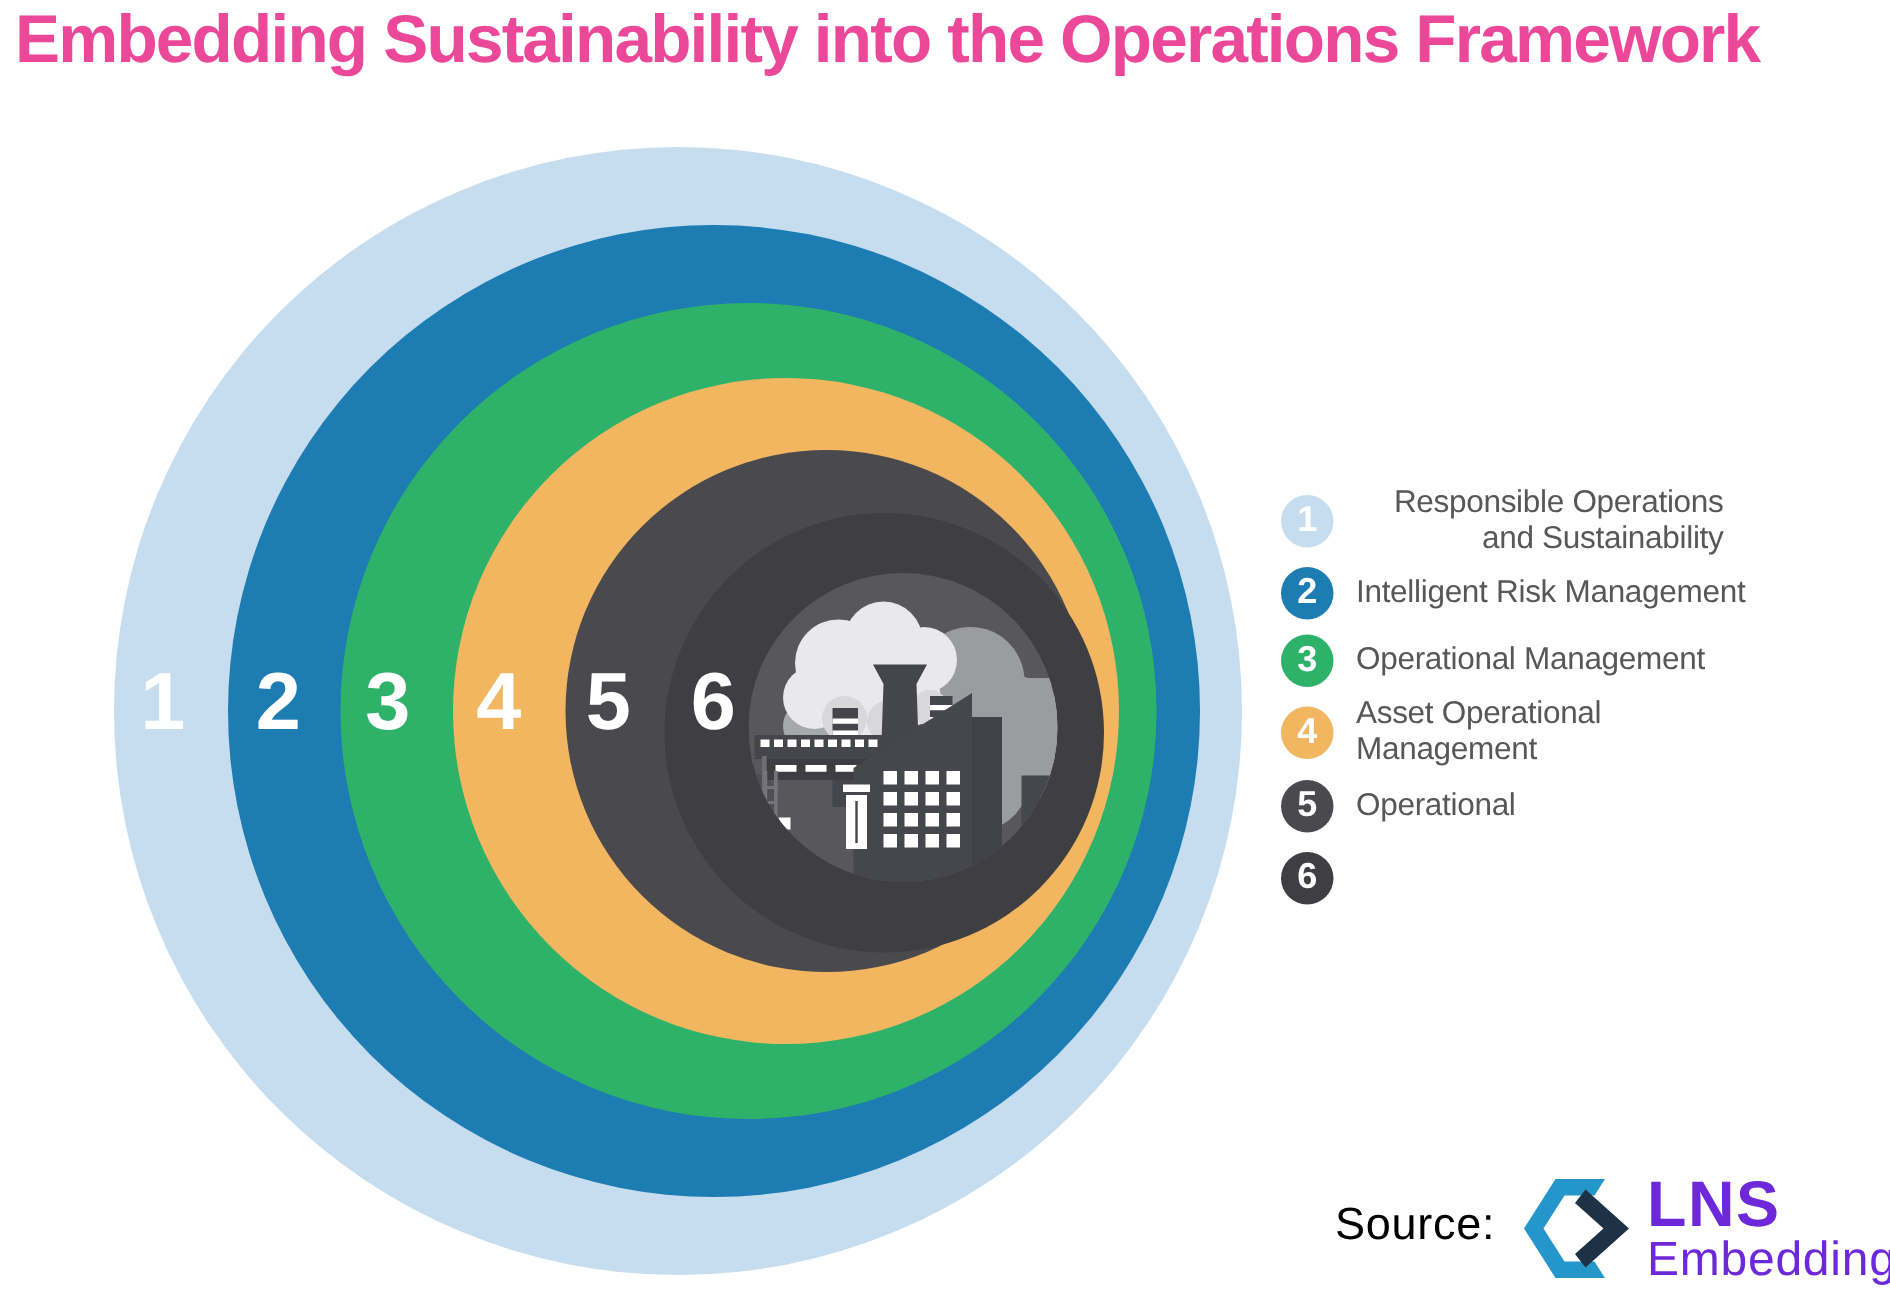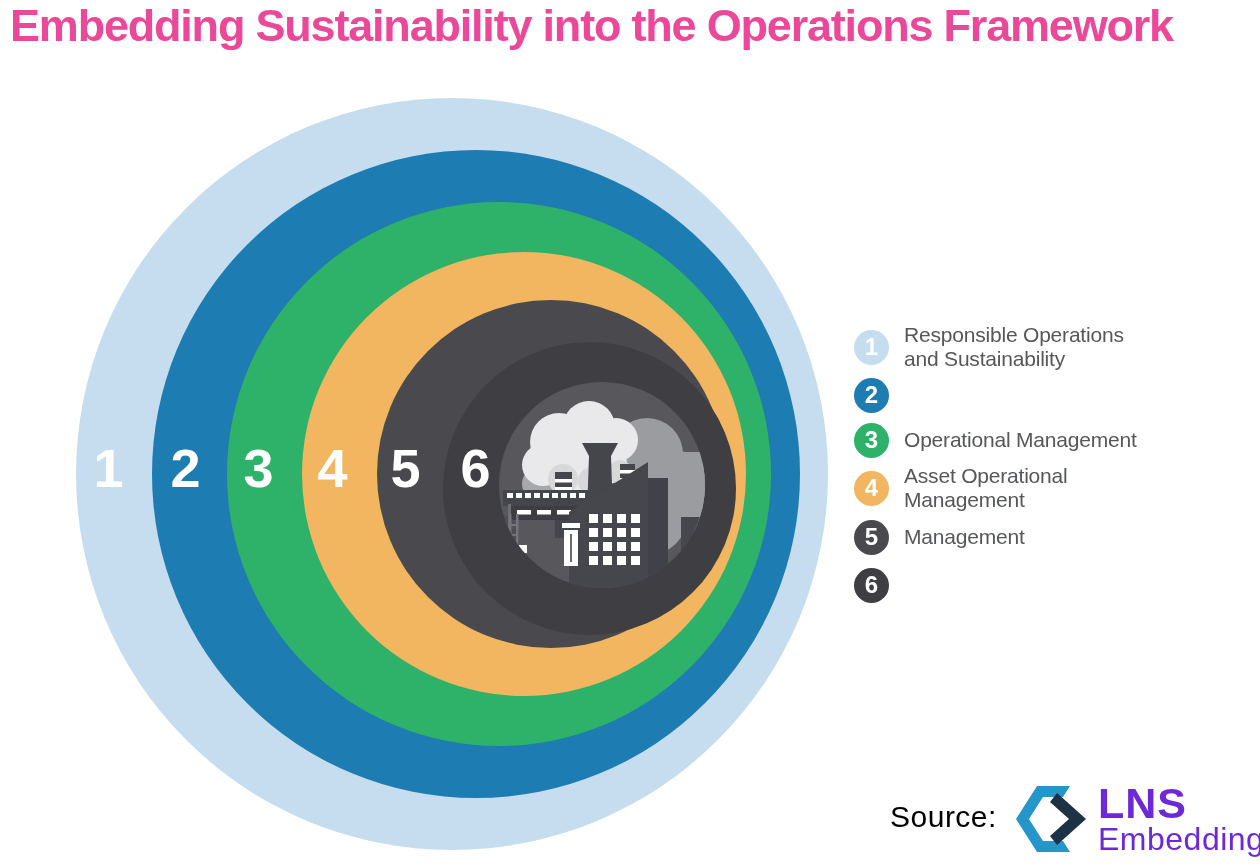--- a/index.html
+++ b/index.html
@@ -16,21 +16,21 @@
   .c5{left:301px;top:202px;width:348px;height:348px;}
   .c6{left:367px;top:244px;width:293px;height:293px;}
   .ring-num{position:absolute;transform:translate(-50%,-50%);color:#ffffff;
     font-size:54px;font-weight:700;letter-spacing:-1px;top:370px;}
   .factory{position:absolute;left:423px;top:284px;width:206px;height:206px;}
   .legend{position:absolute;left:778px;top:0px;width:330px;}
   .legend-row{position:absolute;display:flex;align-items:center;gap:15px;height:36px;}
   .badge{width:35px;height:35px;border-radius:50%;flex:0 0 35px;display:flex;
     align-items:center;justify-content:center;color:#ffffff;font-size:24px;font-weight:700;}
   .legend-label{font-size:21px;color:#565759;letter-spacing:-0.2px;line-height:24px;}
-  .legend-row.wrap2 .legend-label{max-width:245px;}
+  .legend-row.wrap2 .legend-label{max-width:245px;text-align:right;}
   .source-label{position:absolute;left:814px;top:702px;font-size:30px;color:#000000;letter-spacing:0.5px;}
   .lns-logo{position:absolute;left:936px;top:688px;}
   .brand{position:absolute;left:1022px;top:683px;color:#6d28d9;}
   .brand-main{font-size:43px;font-weight:700;letter-spacing:1px;line-height:44px;}
   .brand-sub{font-size:32px;font-weight:400;letter-spacing:0.5px;line-height:33px;margin-top:-2px;}
 </style>
 </head>
 <body>
 
 <div class="page">
@@ -171,32 +171,33 @@
     <div class="ring-num" style="left:329px">5</div>
     <div class="ring-num" style="left:399px">6</div>
 
     <div class="legend">
       <div class="legend-row wrap2" style="top:231px">
         <div class="badge" style="background-color: rgb(197, 221, 238);">1</div>
         <div class="legend-label">Responsible Operations and Sustainability</div>
       </div>
       <div class="legend-row" style="top:279px">
         <div class="badge" style="background-color: rgb(29, 124, 178);">2</div>
+        <div class="legend-label">Intelligent Risk Management</div>
       </div>
       <div class="legend-row" style="top:324px">
         <div class="badge" style="background-color: rgb(46, 178, 105);">3</div>
         <div class="legend-label">Operational Management</div>
       </div>
       <div class="legend-row" style="top:372px">
         <div class="badge" style="background-color: rgb(241, 182, 95);">4</div>
         <div class="legend-label">Asset Operational Management</div>
       </div>
       <div class="legend-row" style="top:421px">
         <div class="badge" style="background-color: rgb(74, 74, 78);">5</div>
-        <div class="legend-label">Management</div>
+        <div class="legend-label">Operational</div>
       </div>
       <div class="legend-row" style="top:469px">
         <div class="badge" style="background-color: rgb(63, 63, 67);">6</div>
       </div>
     </div>
 
     <div class="source-label">Source:</div>
     <svg class="lns-logo" width="82" height="66" viewBox="0 0 82 66">
       <path fill="#2596c9" d="M58 0 L25 0 L4 33 L25 66 L58 66 L51 55 L31 55 L17 33 L31 11 L51 11 Z"></path>
       <path fill="#1d3245" d="M45 7 L74 33 L45 59 L38 50 L57 33 L38 16 Z"></path>

